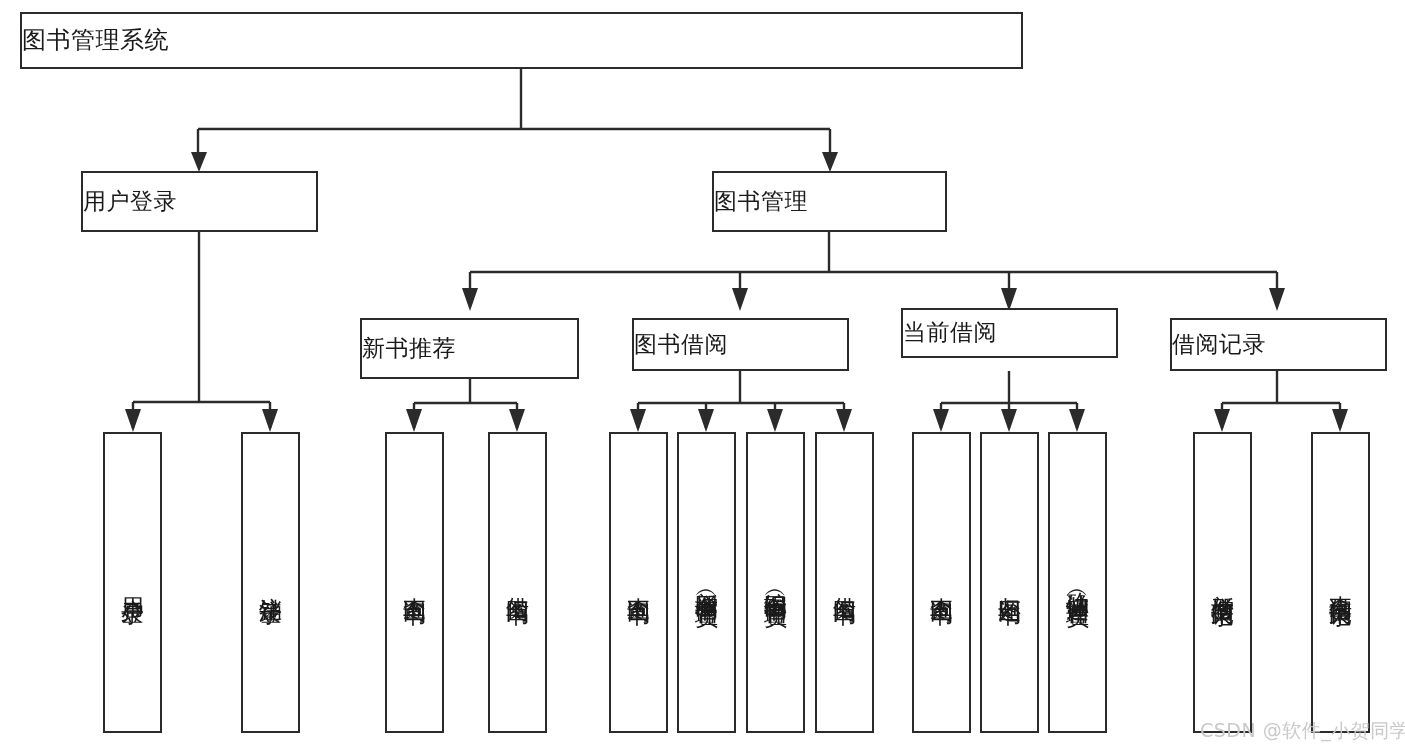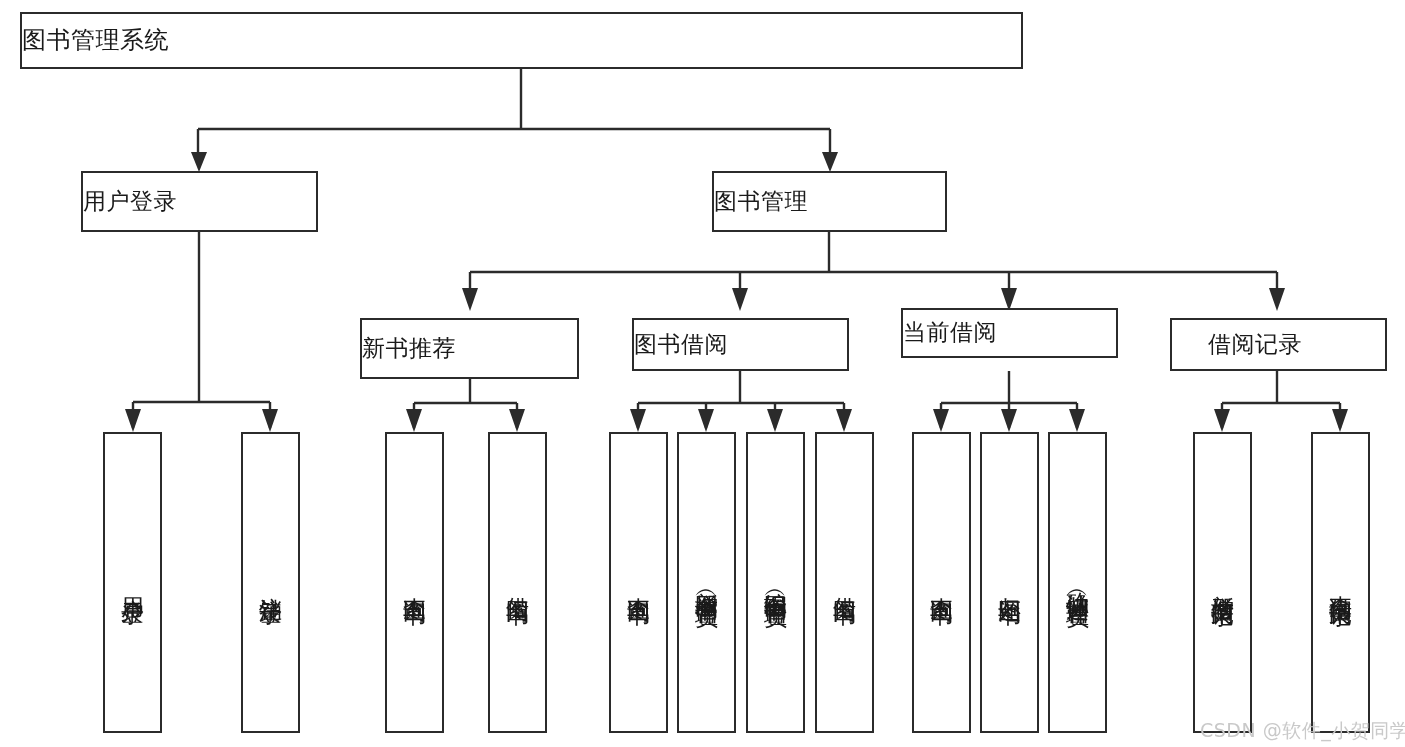--- a/index.html
+++ b/index.html
@@ -168,21 +168,21 @@
   </div>
 
   <div class="node horiz" style="left:632px; top:318px; width:217px; height:53px;">
     <span class="label">图书借阅</span>
   </div>
 
   <div class="node horiz" style="left:901px; top:308px; width:217px; height:50px;">
     <span class="label">当前借阅</span>
   </div>
 
-  <div class="node horiz" style="left:1170px; top:318px; width:217px; height:53px;padding-left:36px;">
+  <div class="node horiz" style="left:1170px; top:318px; width:217px; height:53px;">
     <span class="label">借阅记录</span>
   </div>
 
   <div class="node vert" style="left:103px; top:432px; width:59px; height:301px;">
     <span class="label">用户登录</span>
   </div>
 
   <div class="node vert" style="left:241px; top:432px; width:59px; height:301px;">
     <span class="label">注销登录</span>
   </div>

